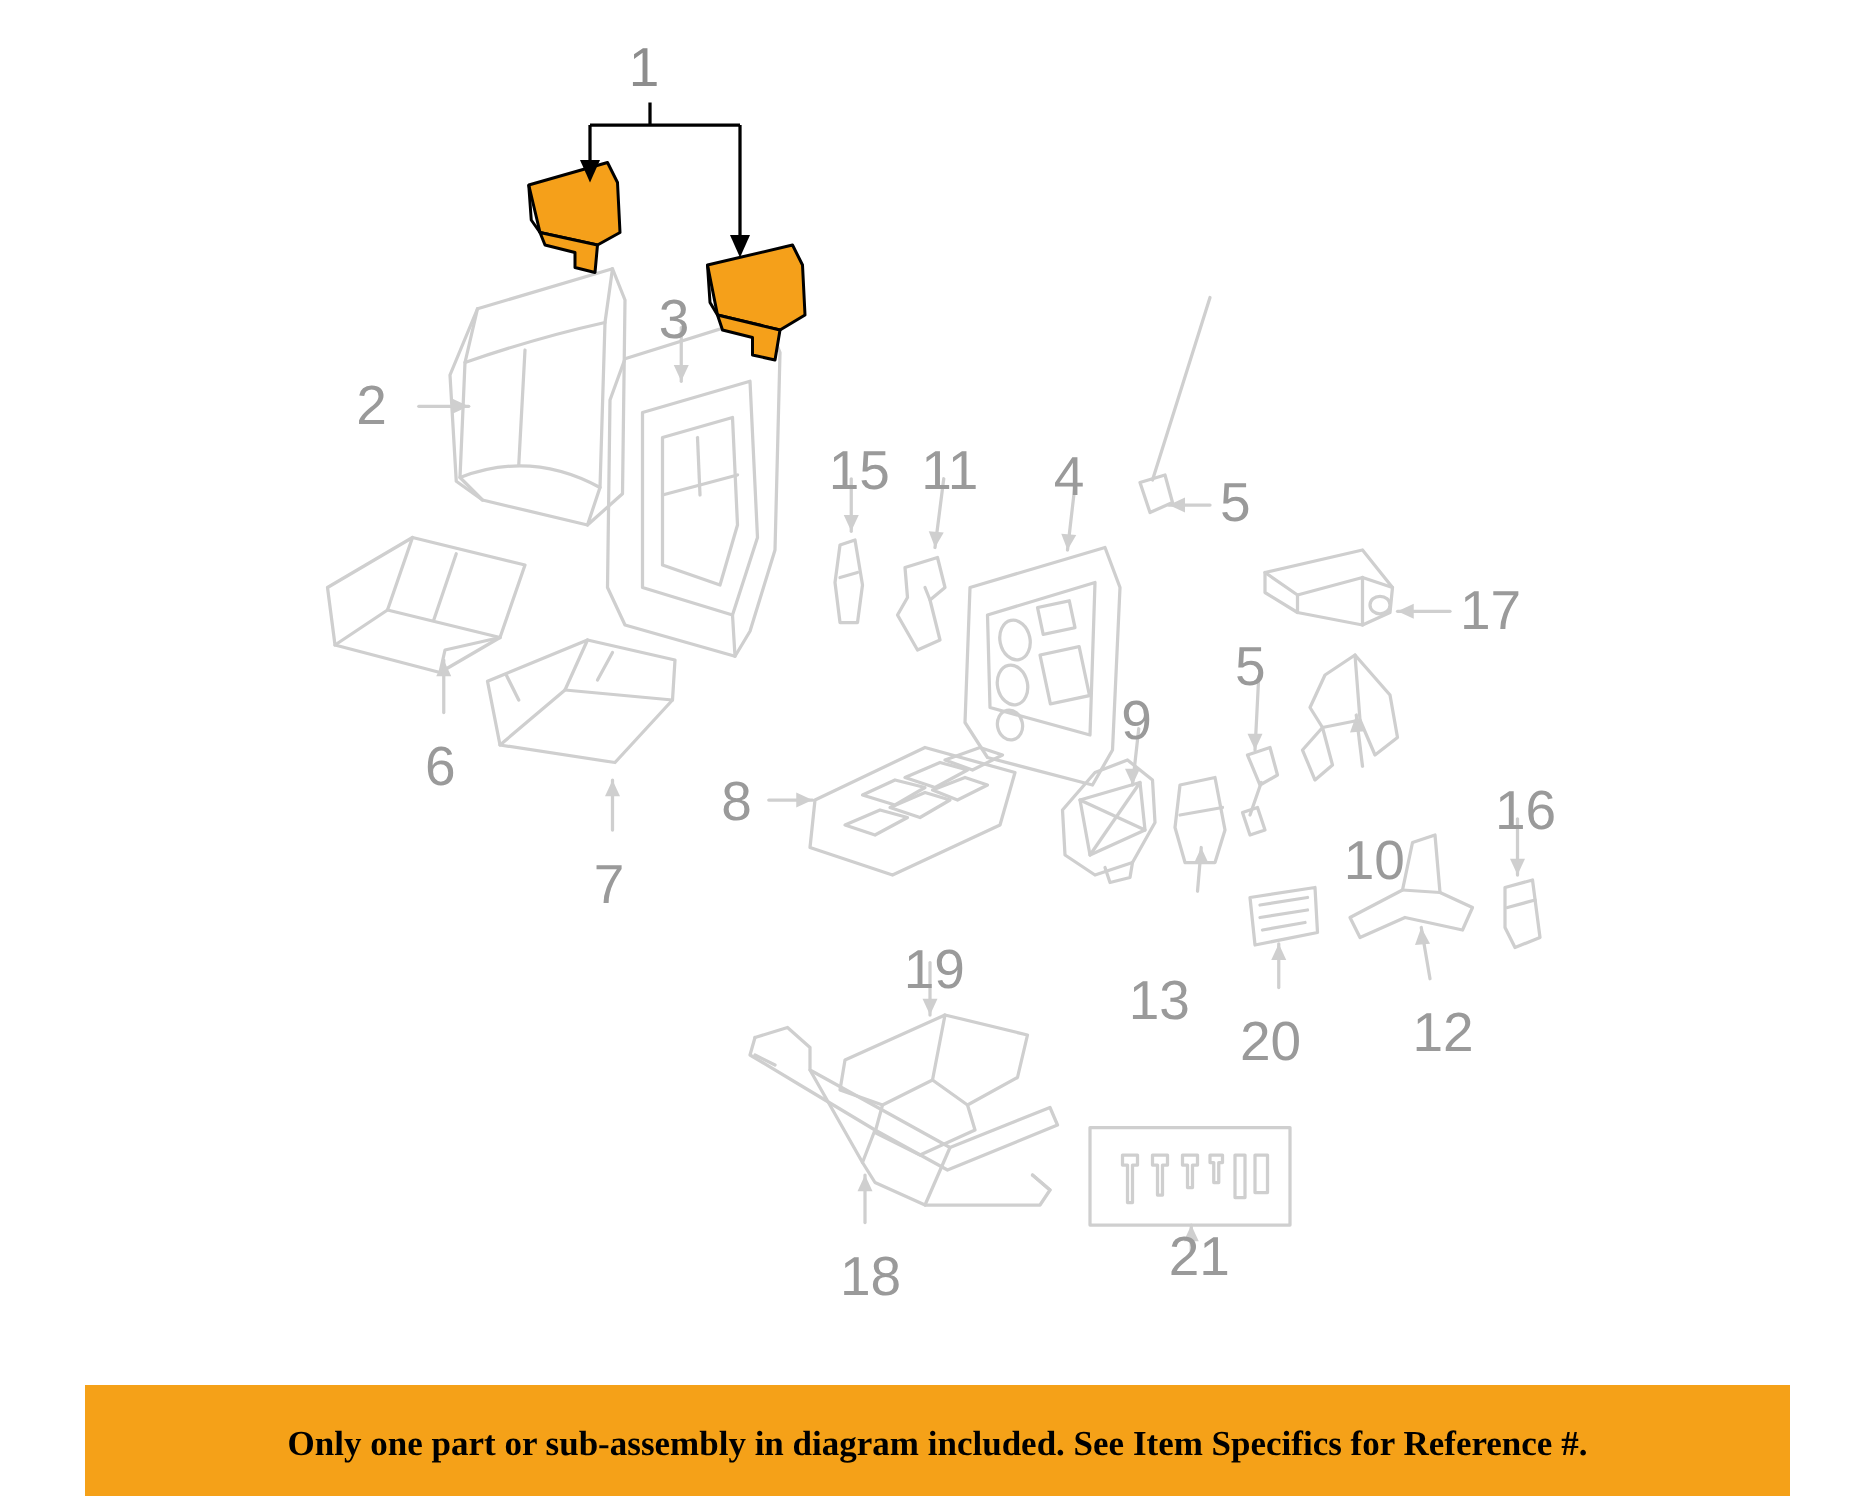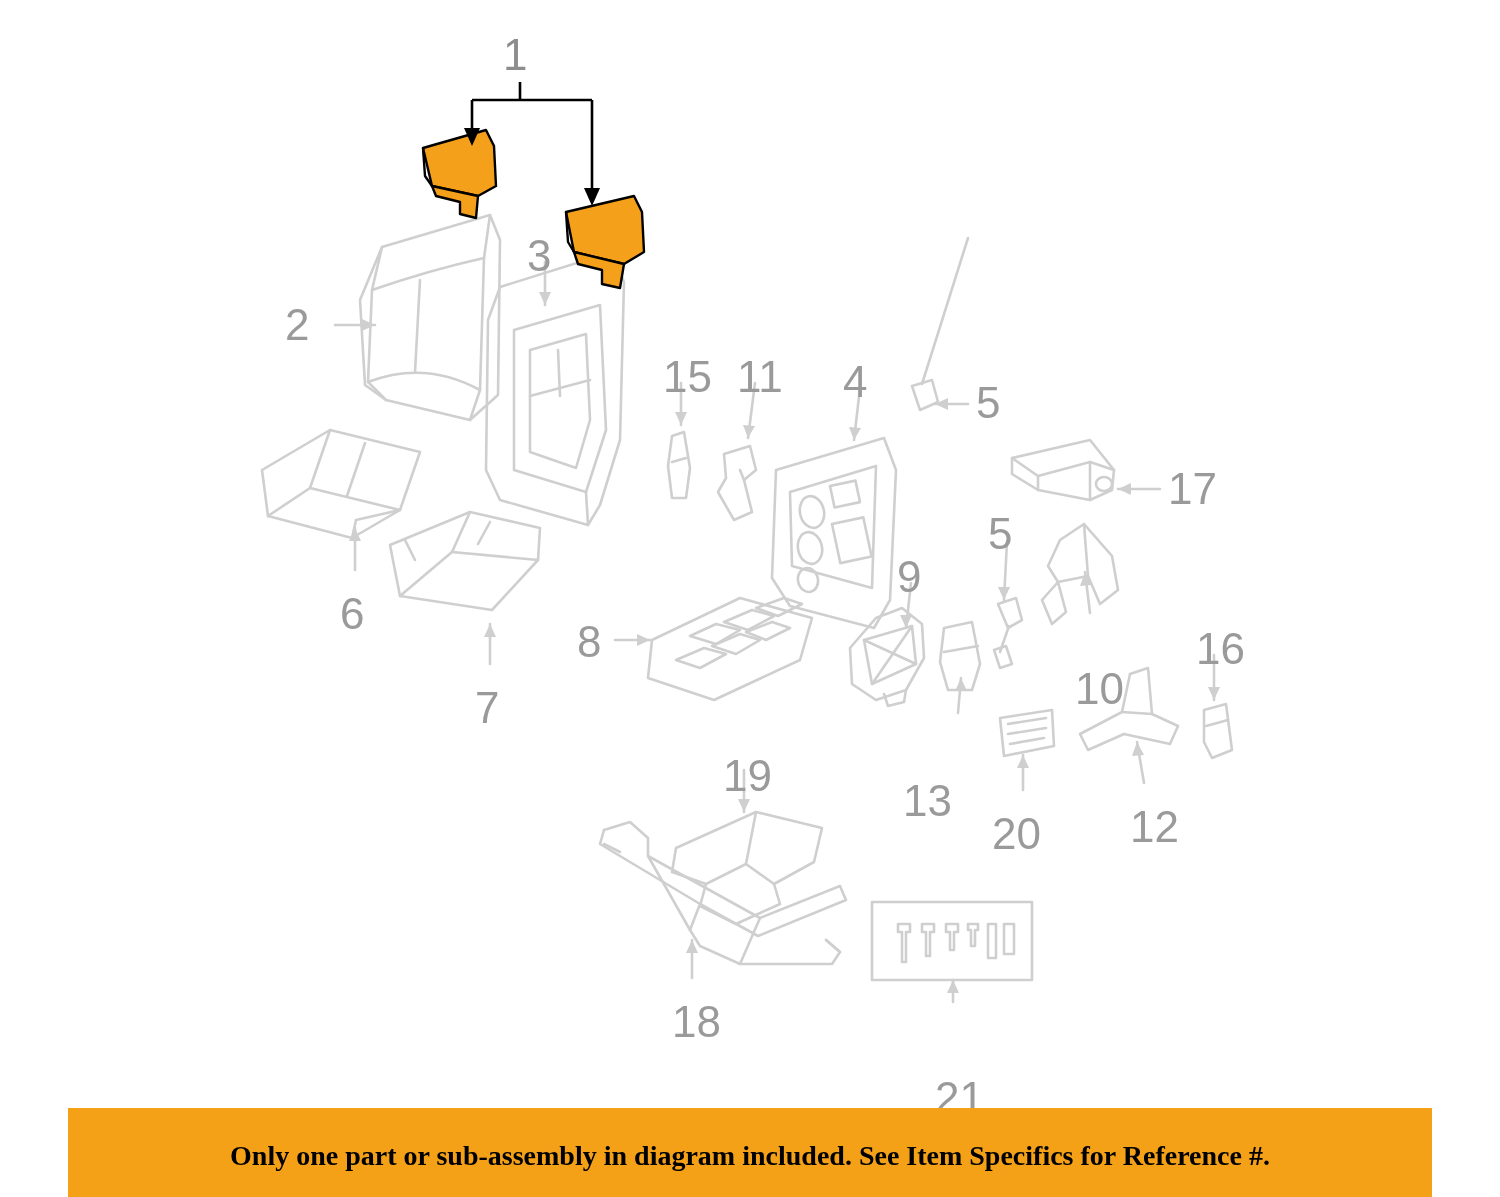--- a/index.html
+++ b/index.html
@@ -348,19 +348,19 @@
   <div class="callout-label" style="left:737px; top:355px;">11</div>
   <div class="callout-label" style="left:1130px; top:805px;">12</div>
   <div class="callout-label" style="left:903px; top:735px;margin-top:44px;">13</div>
   <div class="callout-label" style="left:988px; top:512px;">5</div>
   <div class="callout-label" style="left:663px; top:355px;">15</div>
   <div class="callout-label" style="left:1196px; top:627px;text-align:right;">16</div>
   <div class="callout-label" style="left:1168px; top:467px;">17</div>
   <div class="callout-label" style="left:672px; top:1000px;">18</div>
   <div class="callout-label" style="left:723px; top:722px;margin-top:32px;">19</div>
   <div class="callout-label" style="left:992px; top:812px;">20</div>
-  <div class="callout-label" style="left:935px; top:1076px;">21</div>
+  <div class="callout-label" style="left:935px; top:984px;">21</div>
 
   <div class="banner">
     <div class="banner-line">Only one part or sub-assembly in diagram included. See Item Specifics for Reference #.</div>
   </div>
 
 </div>
 
 </body></html>

